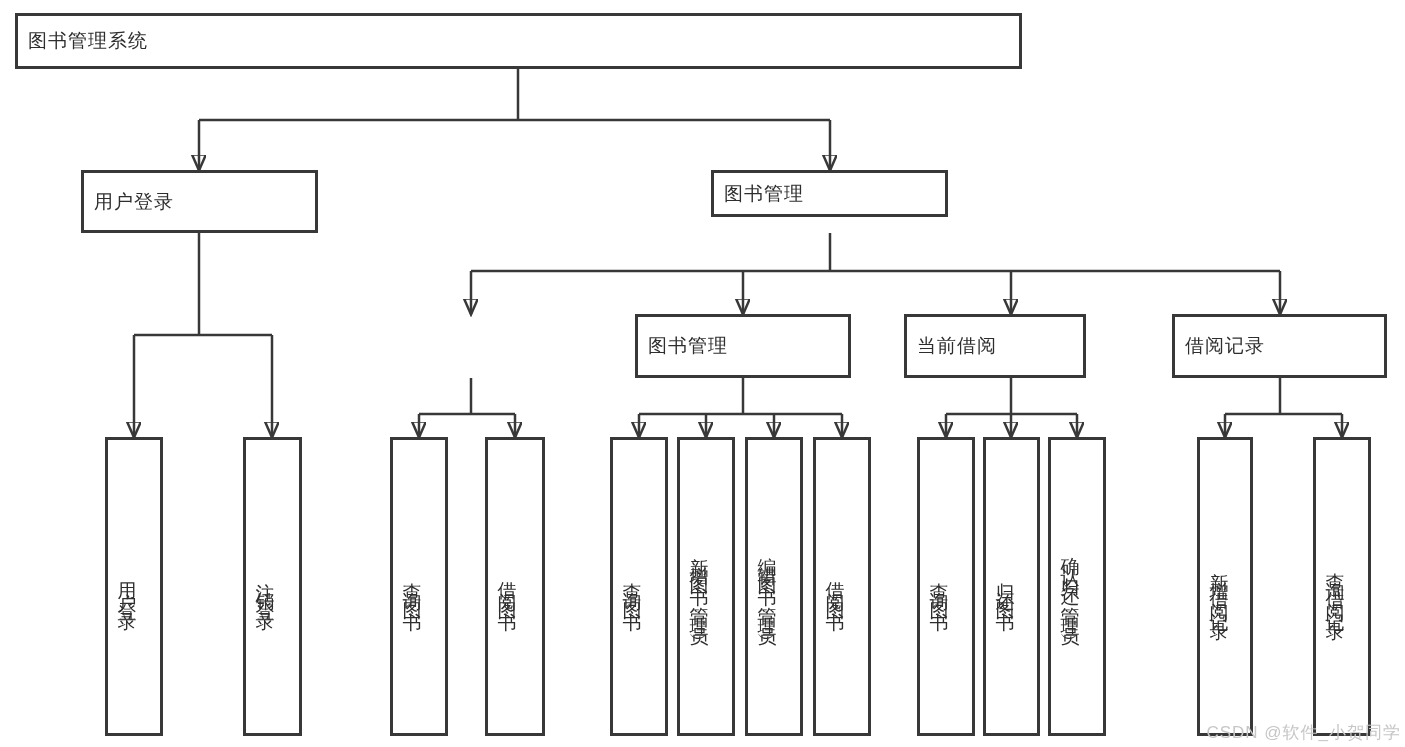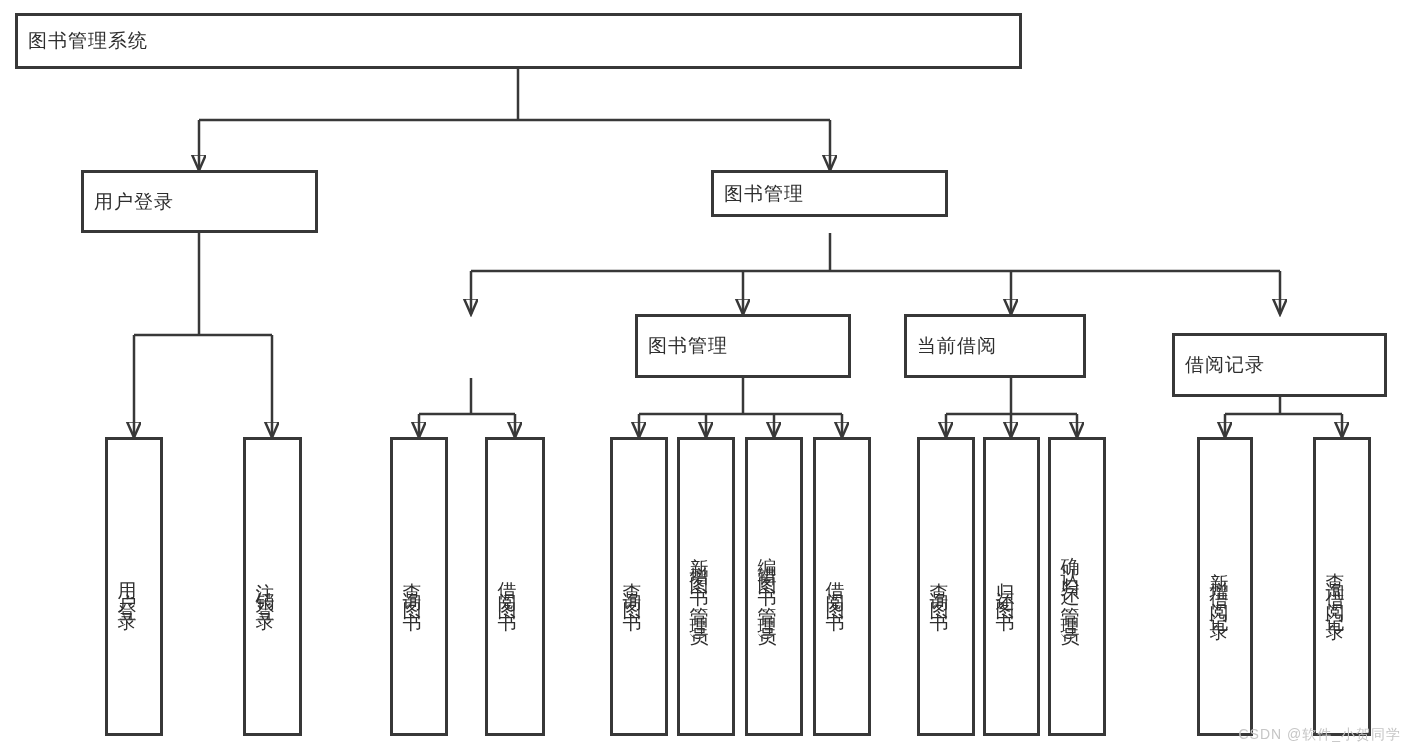--- a/index.html
+++ b/index.html
@@ -34,21 +34,21 @@
   }
   .node.v span{
     writing-mode:vertical-rl;
     font-size:19px;
     letter-spacing:10px;
     line-height:1;
   }
   .watermark{
     position:absolute;
     right:4px;bottom:3px;
-    font-size:14px;
+    font-size:17px;
     letter-spacing:1px;
     color:var(--watermark);
     white-space:nowrap;
   }
 </style>
 </head>
 <body>
 
 <div id="canvas">
 
@@ -110,21 +110,21 @@
   <div class="node h" style="left:711px;top:170px;width:237px;height:47px">
     <span>图书管理</span>
   </div>
 
   <div class="node h" style="left:635px;top:314px;width:216px;height:64px">
     <span>图书管理</span>
   </div>
   <div class="node h" style="left:904px;top:314px;width:182px;height:64px">
     <span>当前借阅</span>
   </div>
-  <div class="node h" style="left:1172px;top:333px;width:215px;height:64px">
+  <div class="node h" style="left:1172px;top:314px;width:215px;height:64px">
     <span>借阅记录</span>
   </div>
 
   <div class="node v" style="left:105px;top:437px;width:58px;height:299px">
     <span>用户登录</span>
   </div>
   <div class="node v" style="left:243px;top:437px;width:59px;height:299px">
     <span>注销登录</span>
   </div>
 

